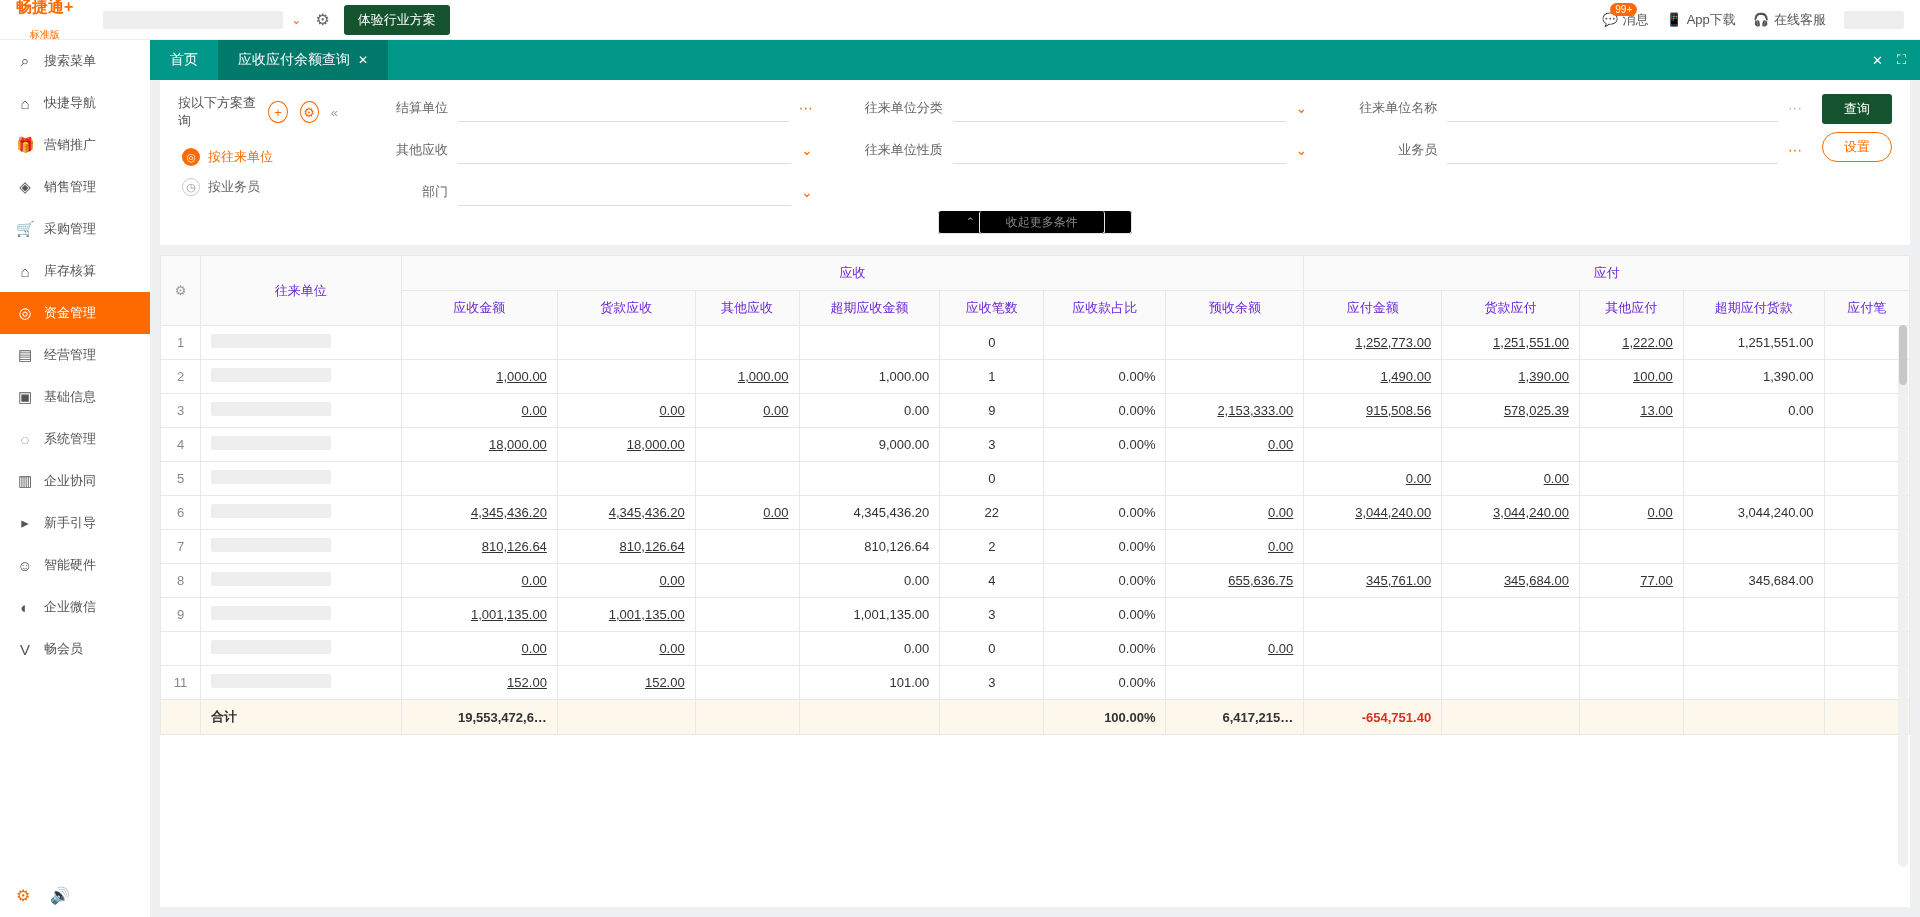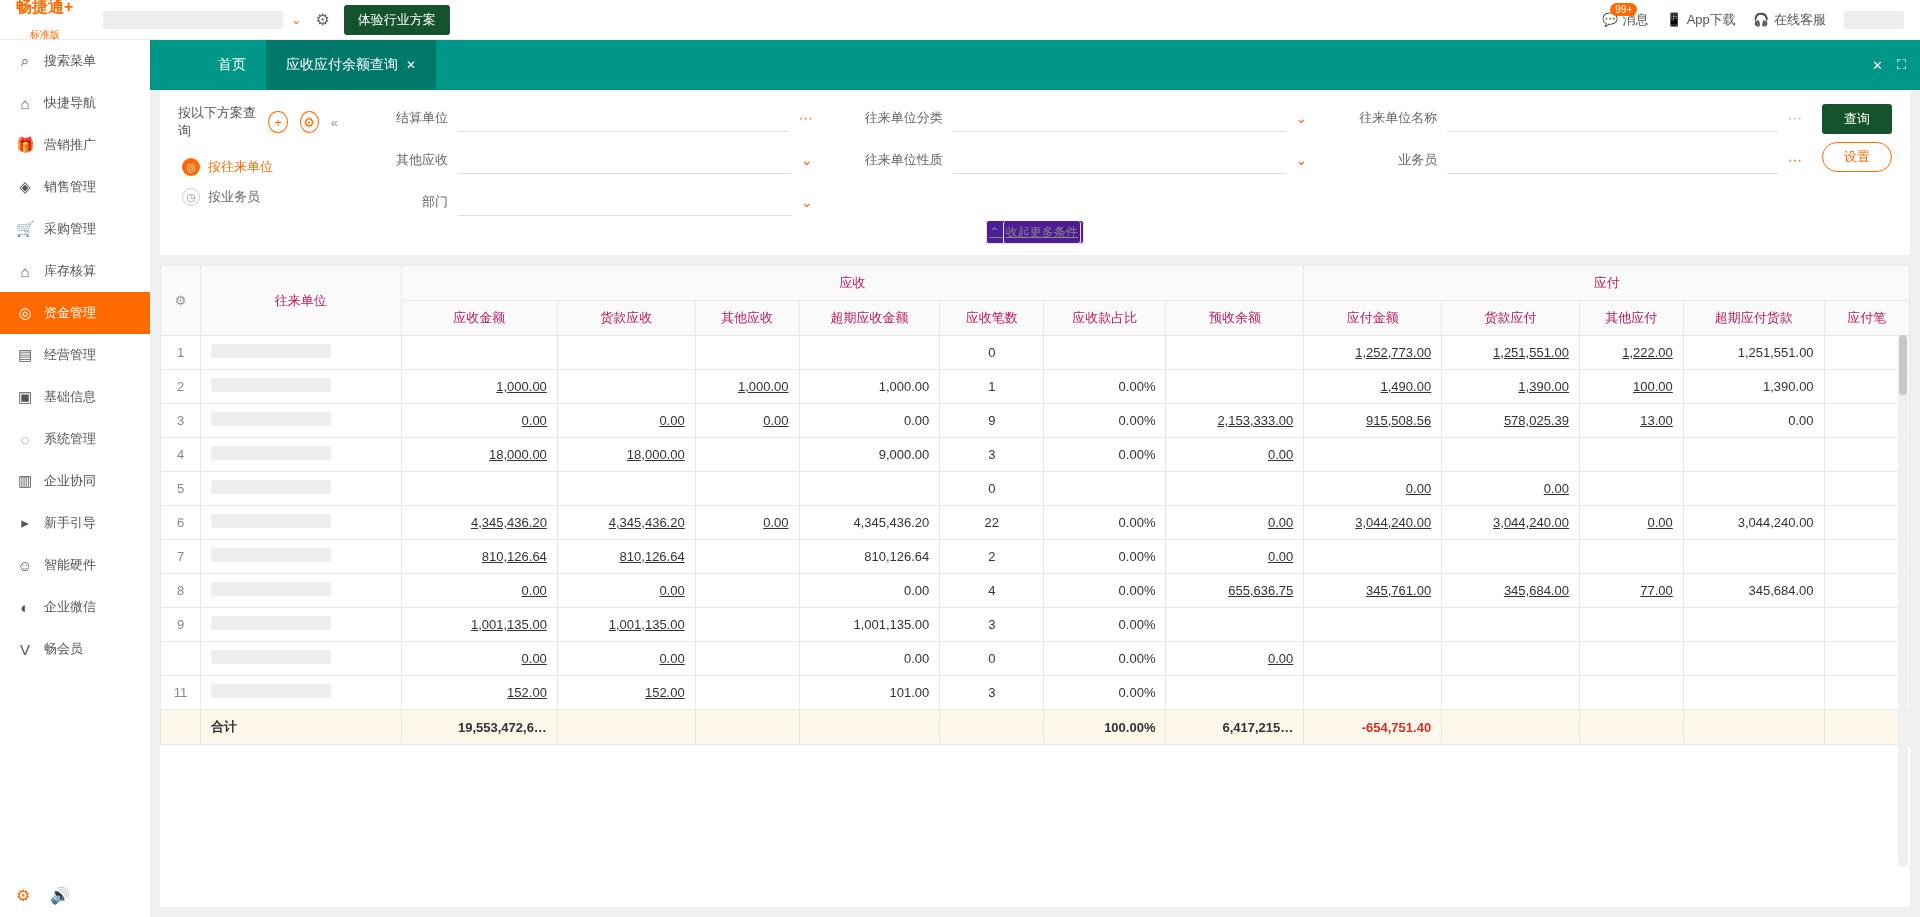--- a/index.html
+++ b/index.html
@@ -17,21 +17,21 @@
 .top-right { margin-left:auto; display:flex; align-items:center; gap:18px; color:#555; }
 .tr-item { display:flex; align-items:center; gap:4px; cursor:pointer; position:relative; }
 .badge { position:absolute; top:-8px; left:8px; background:#ff6a00; color:#fff; font-size:10px; padding:1px 5px; border-radius:8px; }
 .body { flex:1; display:flex; min-height:0; }
 .sidebar { width:150px; background:#fff; display:flex; flex-direction:column; }
 .side-item { display:flex; align-items:center; gap:10px; padding:12px 16px; color:#555; cursor:pointer; }
 .side-item.active { background:#ff6a00; color:#fff; }
 .side-item .ic { width:18px; text-align:center; font-size:15px; }
 .side-footer { margin-top:auto; display:flex; gap:20px; padding:12px 16px; color:#ff6a00; font-size:16px; }
 .main { flex:1; display:flex; flex-direction:column; background:#eef0f2; min-width:0; }
-.tabs { height:50px; background:#009688; display:flex; align-items:stretch; color:#fff;padding-left:48px; }
+.tabs { height:40px; background:#009688; display:flex; align-items:stretch; color:#fff; }
 .tab { padding:0 20px; display:flex; align-items:center; gap:8px; cursor:pointer; font-size:14px; }
 .tab.active { background:#00796b; }
 .tab .close { font-size:12px; }
 .tabs-right { margin-left:auto; display:flex; align-items:center; gap:14px; padding:0 14px; }
 .page-head { background:#fff; margin:10px 10px 0; padding:14px 18px; display:flex; align-items:center; }
 .page-title { font-size:18px; color:#333; }
 .page-actions { margin-left:auto; display:flex; gap:16px; color:#ff6a00; font-size:13px; }
 .page-actions span{ cursor:pointer; display:flex; align-items:center; gap:4px;}
 .filter-wrap { background:#fff; margin:0 10px; padding:14px 18px 0; display:flex; gap:20px; }
 .scheme-col { width:160px; }
@@ -44,26 +44,26 @@
 .scheme-item:not(.active) .dot{ border:1px solid #ccc; color:#999;}
 .filters { flex:1; display:grid; grid-template-columns:repeat(3,1fr); gap:14px 40px; }
 .f-field { display:flex; align-items:center; gap:10px; }
 .f-label { width:90px; text-align:right; color:#666; font-size:13px;}
 .f-input { flex:1; border:none; border-bottom:1px solid #ddd; height:28px; background:transparent; outline:none; }
 .f-suffix { color:#ff6a00; font-size:14px; cursor:pointer; }
 .f-suffix.grey{ color:#bbb;}
 .filter-btns { width:70px; display:flex; flex-direction:column; gap:8px; }
 .btn-outline { border:1px solid #ff6a00; color:#ff6a00; background:#fff; padding:5px 0; border-radius:15px; cursor:pointer; font-size:13px;}
 .collapse-bar { text-align:center; padding:8px 0 14px; color:#888; font-size:12px; background:#fff; margin:0 10px; border-top:0; }
-.collapse-bar span{ background:#4c1d95; border:1px solid #e5e5e5; padding:4px 2px; border-radius:3px; cursor:pointer; border-top:none;text-decoration:underline;}
+.collapse-bar span{ background:#000000; border:1px solid #e5e5e5; padding:4px 26px; border-radius:3px; cursor:pointer; border-top:none;}
 .table-wrap { flex:1; margin:10px; background:#fff; display:flex; flex-direction:column; min-height:0; position:relative;}
 .table-scroll { flex:1; overflow:auto; }
 table { border-collapse:collapse; width:100%; min-width:1600px; }
 th,td { border:1px solid #e8e8e8; padding:8px 10px; font-size:13px; white-space:nowrap; }
-th { background:#fafafa; color:#be185d; font-weight:normal; text-align:center; }
+th { background:#fafafa; color:#6d28d9; font-weight:normal; text-align:center; }
 td.num { text-align:right; }
 td.center{ text-align:center;}
 .link { text-decoration:underline; color:#333; cursor:pointer; }
 .rownum { width:40px; text-align:center; color:#888; }
 .unit-blur { display:inline-block; width:120px; height:14px; background:#eee; border-radius:2px; }
 tfoot td { background:#fdf7ec; font-weight:bold; }
 .neg { color:#d93025; }
 .gear-th { width:40px; text-align:center; color:#999;}
 .vscroll { position:absolute; right:2px; top:70px; bottom:40px; width:10px; background:#f0f0f0; border-radius:5px;}
 .vscroll .thumb{ position:absolute; left:1px; right:1px; top:0; height:60px; background:#c8c8c8; border-radius:4px;}

